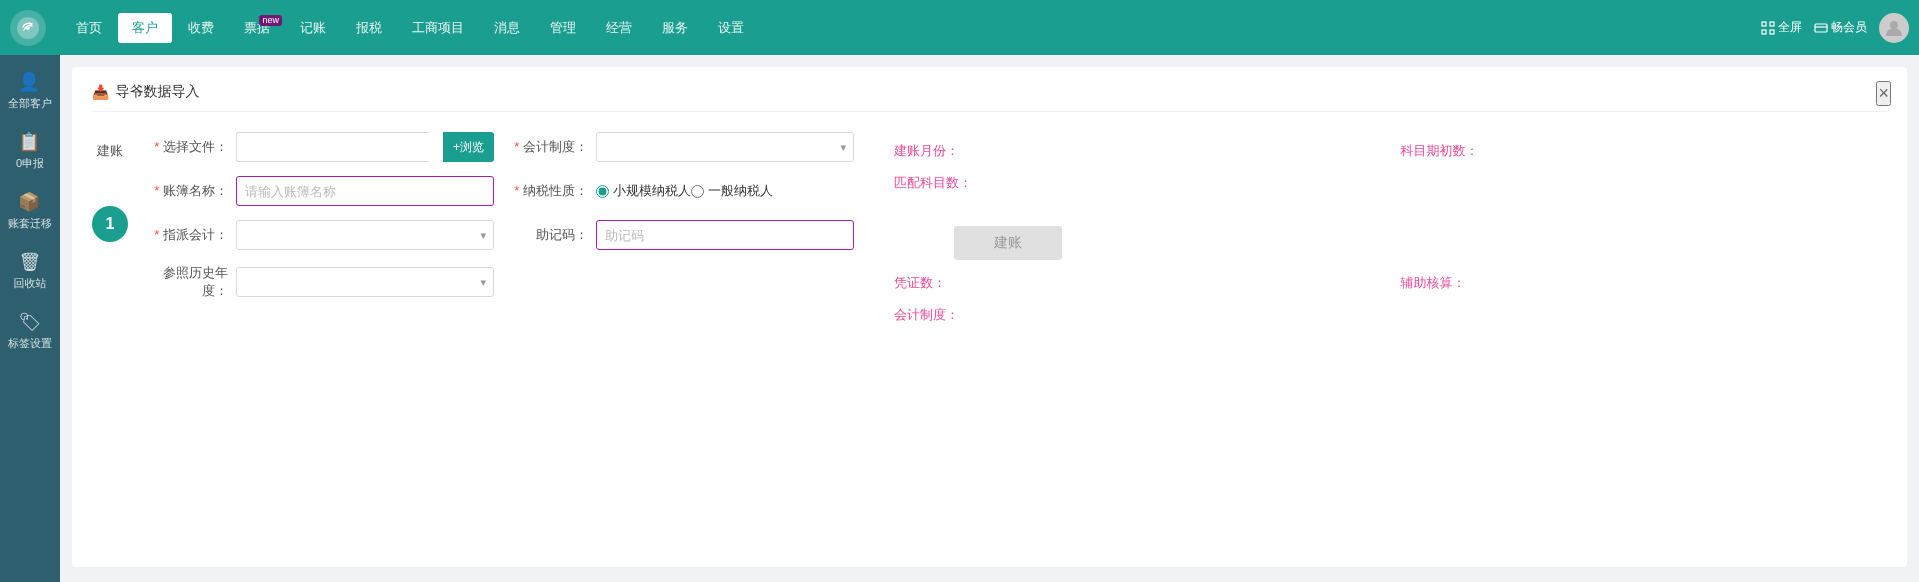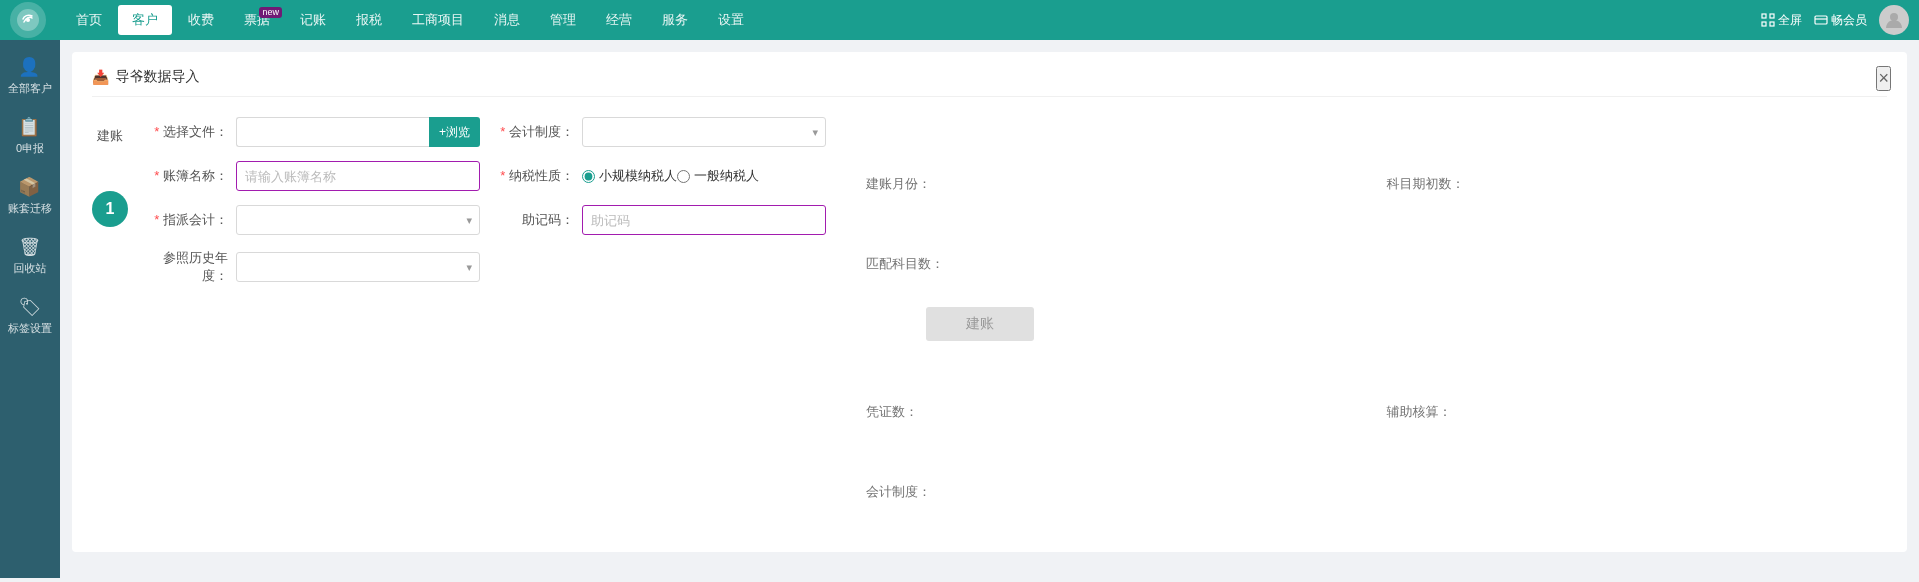--- a/index.html
+++ b/index.html
@@ -1,21 +1,21 @@
 <!DOCTYPE html>
 <html><head>
   <meta charset="utf-8">
   <style>
     * { box-sizing: border-box; margin: 0; padding: 0; font-family: 'Microsoft YaHei', '微软雅黑', Arial, sans-serif; }
     body { background: #f0f2f5; font-size: 13px; color: #333; }
 
     
     .top-nav {
       background: #1a9e8f;
-      height: 40px;
+      height: 55px;
       display: flex;
       align-items: center;
       padding: 0 10px;
       position: relative;
     }
     .top-nav .logo {
       width: 36px;
       height: 36px;
       background: rgba(255,255,255,0.2);
       border-radius: 50%;
@@ -196,21 +196,21 @@
       position: absolute;
       right: 8px; top: 50%;
       transform: translateY(-50%);
       color: #999;
       pointer-events: none;
       font-size: 11px;
     }
     .file-row {
       display: flex;
       align-items: center;
-      gap: 0;
+      gap: 14px;
       flex: 1;
       justify-content: flex-end;
     }
     .file-input {
       flex: 1;
       height: 30px;
       border: 1px solid #d9d9d9;
       border-radius: 3px 0 0 3px;
       padding: 0 8px;
       font-size: 13px;
@@ -240,24 +240,23 @@
       cursor: pointer;
       font-size: 13px;
     }
     .radio-item input[type="radio"] { accent-color: #1a9e8f; cursor: pointer; }
     .info-row {
       display: flex;
       align-items: center;
       gap: 6px;
     }
     .info-label {
-      color: #737373;
+      color: #ec4899;
       font-size: 13px;
       white-space: nowrap;
-      margin-top: 48px;
     }
     .info-value {
       flex: 1;
       font-size: 13px;
       color: #333;
     }
     .build-btn {
       background: #e0e0e0;
       color: #999;
       border: none;

